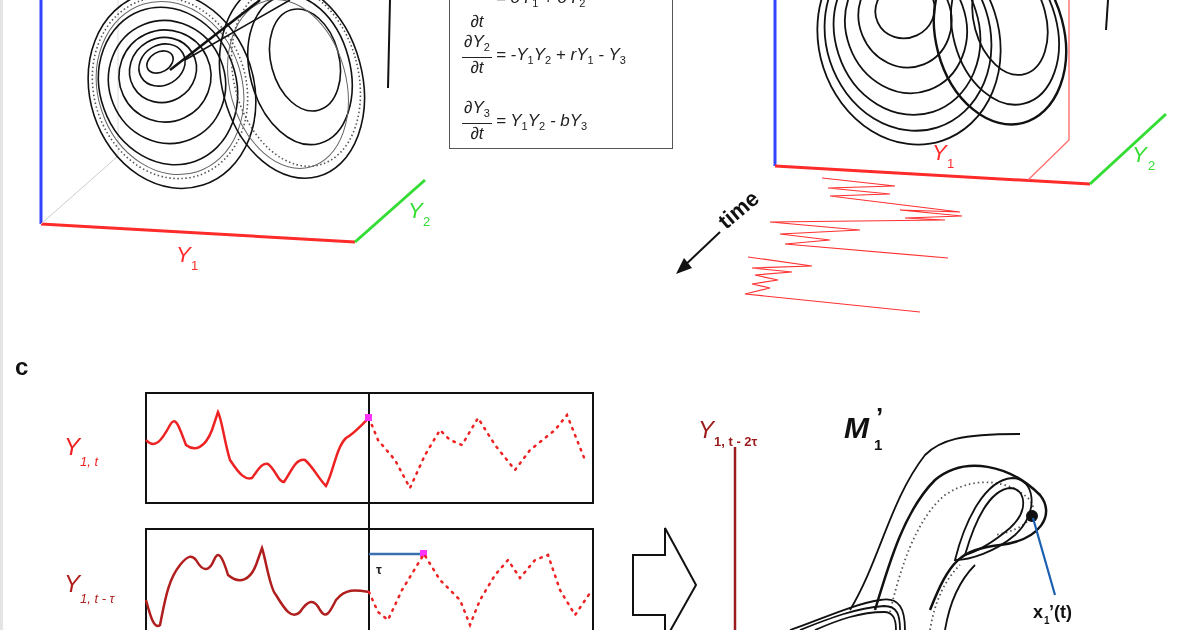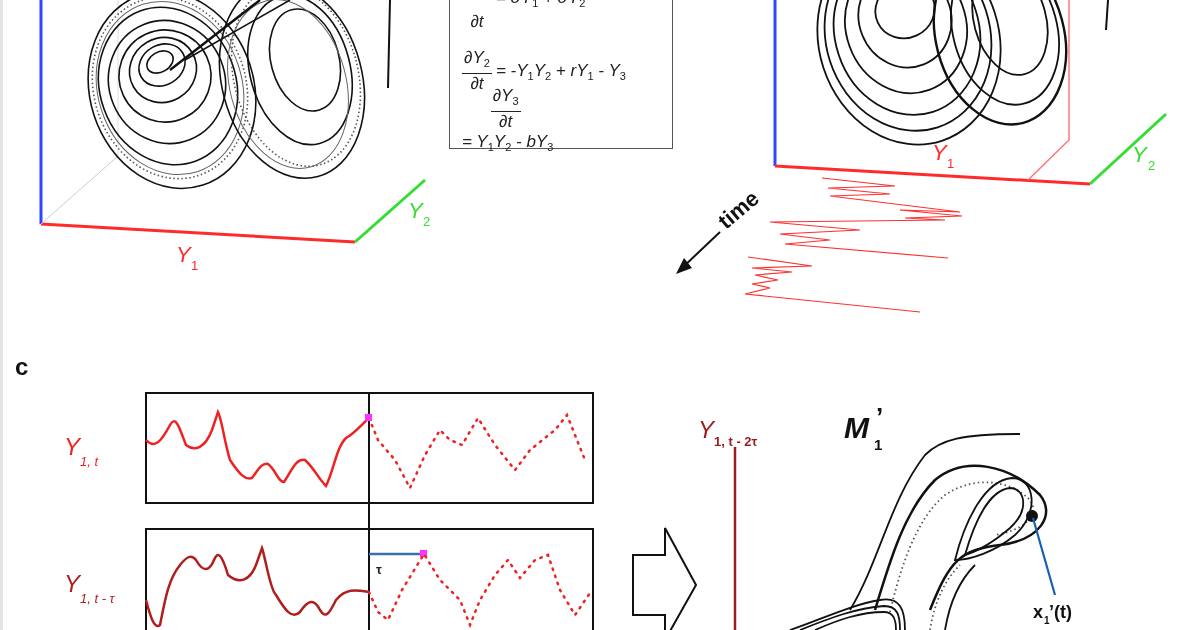--- a/index.html
+++ b/index.html
@@ -135,28 +135,28 @@
 </svg>
 
 <div class="eq">
   <div class="eqrow" style="top:-4px;">
     <span class="frac">
         <span class="num" style="visibility:hidden;">∂Y<sub>1</sub></span>
         <span class="den">∂t</span>
       </span>
     <span style="margin-top:-22px;">= σY<sub>1</sub> + σY<sub>2</sub></span>
   </div>
-  <div class="eqrow" style="top:58px;justify-content:flex-end;">
+  <div class="eqrow" style="top:42px;justify-content:flex-end;">
     <span class="frac">
         <span class="num"><span>∂Y</span><sub>2</sub></span>
         <span class="den">∂t</span>
       </span>
     <span>= -Y<sub>1</sub>Y<sub>2</sub> + rY<sub>1</sub> - Y<sub>3</sub></span>
   </div>
-  <div class="eqrow" style="top:96px;flex-direction:column;">
+  <div class="eqrow" style="top:108px;">
     <span class="frac">
         <span class="num"><span>∂Y</span><sub>3</sub></span>
         <span class="den">∂t</span>
       </span>
     <span>= Y<sub>1</sub>Y<sub>2</sub> - bY<sub>3</sub></span>
   </div>
 </div>
 
 <div class="panel-letter">c</div>
 

